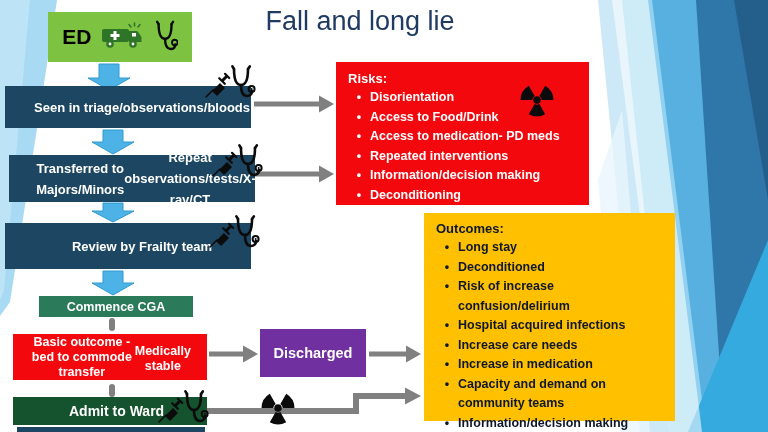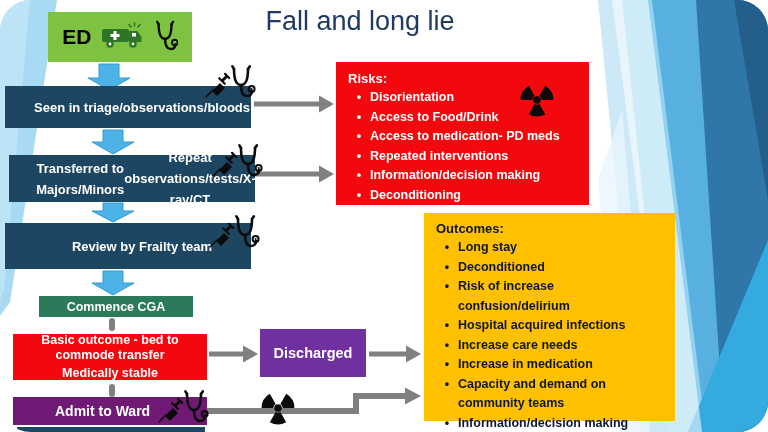--- a/index.html
+++ b/index.html
@@ -1,43 +1,42 @@
 <!DOCTYPE html>
 <html><head>
 <meta charset="utf-8">
 <style>
   html,body{margin:0;padding:0;background:#fff;}
   .slide{
     position:relative;width:768px;height:432px;overflow:hidden;background:#ffffff;
     font-family:"Liberation Sans", sans-serif;
-    border-radius:31px;
   }
   svg.layer{position:absolute;left:0;top:0;width:768px;height:432px;pointer-events:none;}
   .bg{z-index:0;} .connectors{z-index:1;} .icons{z-index:4;}
   .title{
     position:absolute;z-index:2;left:228px;top:6px;width:264px;margin:0;
     text-align:center;font-size:27px;font-weight:400;color:#1F3A63;
   }
   .box{
     position:absolute;z-index:2;box-sizing:border-box;display:flex;
     align-items:center;justify-content:center;text-align:center;color:#fff;
   }
   .ed{left:48px;top:12px;width:144px;height:50px;background:#7EC242;
       justify-content:space-evenly;padding:0 6px;}
   .ed-label{font-size:21px;font-weight:700;color:#000000;}
   .navy{background:#1C4661;font-size:13px;font-weight:700;padding-left:28px;}
   .b-triage{left:5px;top:86px;width:246px;height:42px;}
   .b-transfer{left:9px;top:155px;width:246px;height:47px;flex-direction:row;line-height:21px;}
   .b-frailty{left:5px;top:223px;width:246px;height:46px;}
   .b-cga{left:39px;top:296px;width:154px;height:21px;background:#2B7B5B;font-size:12.5px;font-weight:700;}
-  .b-red{left:13px;top:334px;width:194px;height:46px;background:#F2080D;flex-direction:column;
+  .b-red{left:13px;top:334px;width:194px;height:46px;background:#F2080D;flex-direction:row;
          font-size:12.5px;font-weight:700;line-height:15px;padding:2px 16px;}
   .b-red .l2{margin-top:3px;}
-  .b-admit{left:13px;top:397px;width:194px;height:28px;background:#701a75;font-size:14px;font-weight:700;
-           justify-content:flex-start;padding-left:42px;}
+  .b-admit{left:13px;top:397px;width:194px;height:28px;background:#14532d;font-size:14px;font-weight:700;
+           justify-content:flex-start;padding-left:56px;}
   .b-bar{left:17px;top:427px;width:188px;height:5px;background:#1C4661;}
   .b-discharged{left:260px;top:329px;width:106px;height:48px;background:#7030A0;font-size:14.5px;font-weight:700;}
   .panel{
     position:absolute;z-index:2;box-sizing:border-box;color:#fff;
     padding:8px 8px 0 12px;
   }
   .p-risks{left:336px;top:62px;width:253px;height:143px;background:#F2080D;}
   .p-outcomes{left:424px;top:213px;width:251px;height:208px;background:#FFC000;color:#0f172a;padding-top:7px;}
   .panel-h{font-size:13px;font-weight:700;line-height:18px;}
   .li{display:flex;line-height:19.5px;font-size:12.5px;font-weight:700;}

